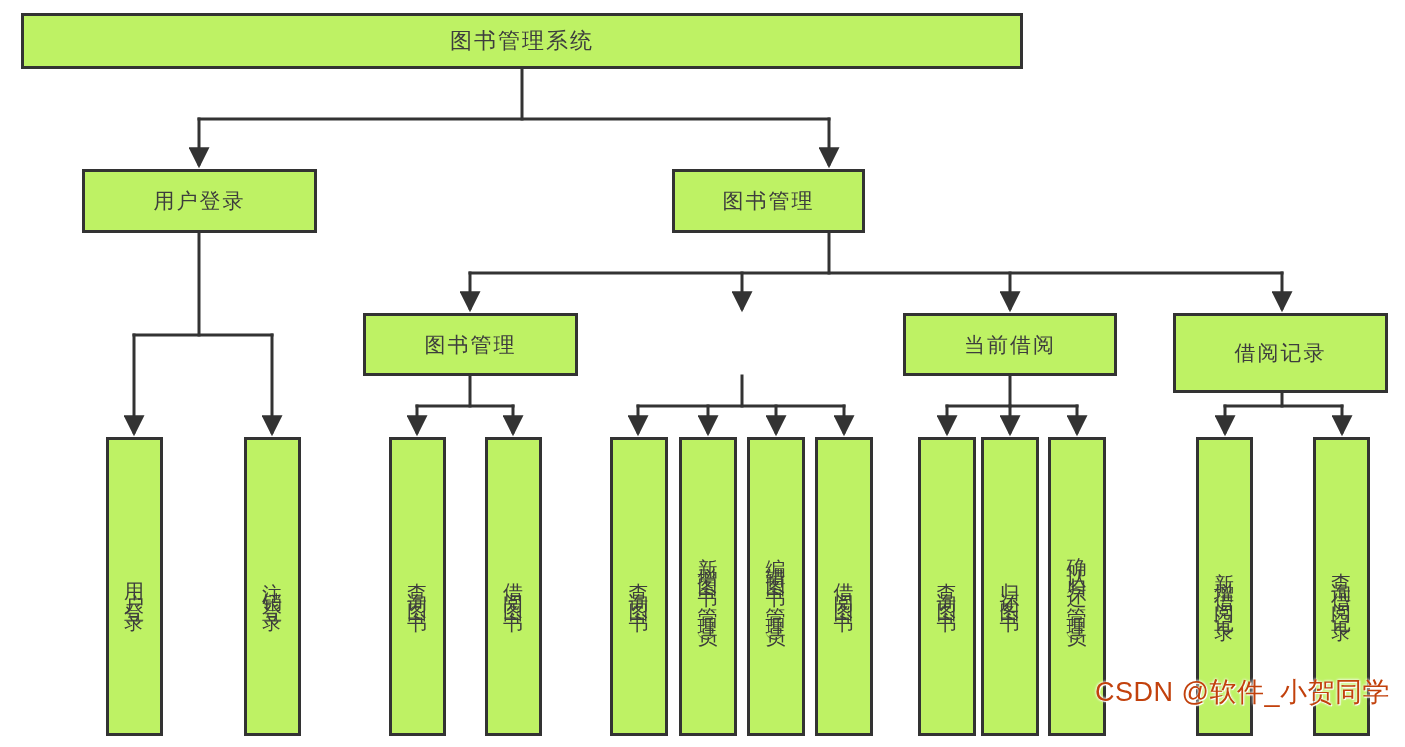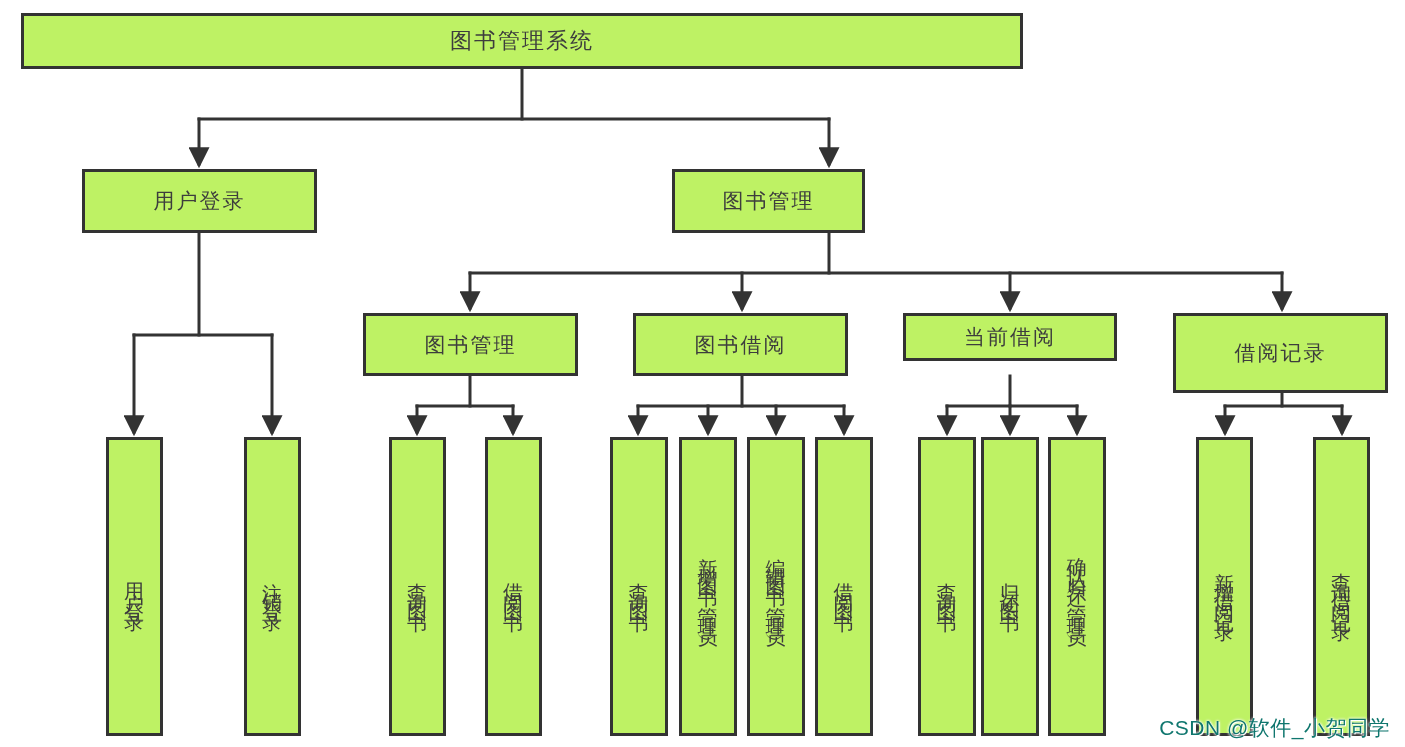--- a/index.html
+++ b/index.html
@@ -31,25 +31,25 @@
   .box.root .lbl{font-size:22px;}
   .box.v .lbl{
     writing-mode:vertical-rl;
     font-size:20px;
     line-height:1;
     letter-spacing:10px;
     white-space:normal;
   }
   .watermark{
     position:absolute;
-    top:714px;
+    top:674px;
     right:15px;
     z-index:5;
-    font-size:21px;
-    color:#0f766e;
+    font-size:27px;
+    color:#c2410c;
     letter-spacing:0.5px;
     text-shadow:0 0 3px #ffffff, 0 0 3px #ffffff, 1px 1px 0 #ffffff;
     white-space:nowrap;
   }
 </style>
 </head>
 <body>
 
 <div class="canvas">
 
@@ -108,24 +108,21 @@
   <div class="box" style="left:82px;top:169px;width:235px;height:64px">
     <span class="lbl">用户登录</span>
   </div>
   <div class="box" style="left:672px;top:169px;width:193px;height:64px">
     <span class="lbl">图书管理</span>
   </div>
 
   <div class="box" style="left:363px;top:313px;width:215px;height:63px">
     <span class="lbl">图书管理</span>
   </div>
-  <div class="box" style="left:633px;top:313px;width:215px;height:63px">
-    <span class="lbl">图书借阅</span>
-  </div>
-  <div class="box" style="left:903px;top:313px;width:214px;height:48px">
+  <div class="box" style="left:903px;top:313px;width:214px;height:63px">
     <span class="lbl">当前借阅</span>
   </div>
   <div class="box" style="left:1173px;top:313px;width:215px;height:80px">
     <span class="lbl">借阅记录</span>
   </div>
 
   <div class="box v" style="left:106px;top:437px;width:57px;height:299px">
     <span class="lbl">用户登录</span>
   </div>
   <div class="box v" style="left:244px;top:437px;width:57px;height:299px">

